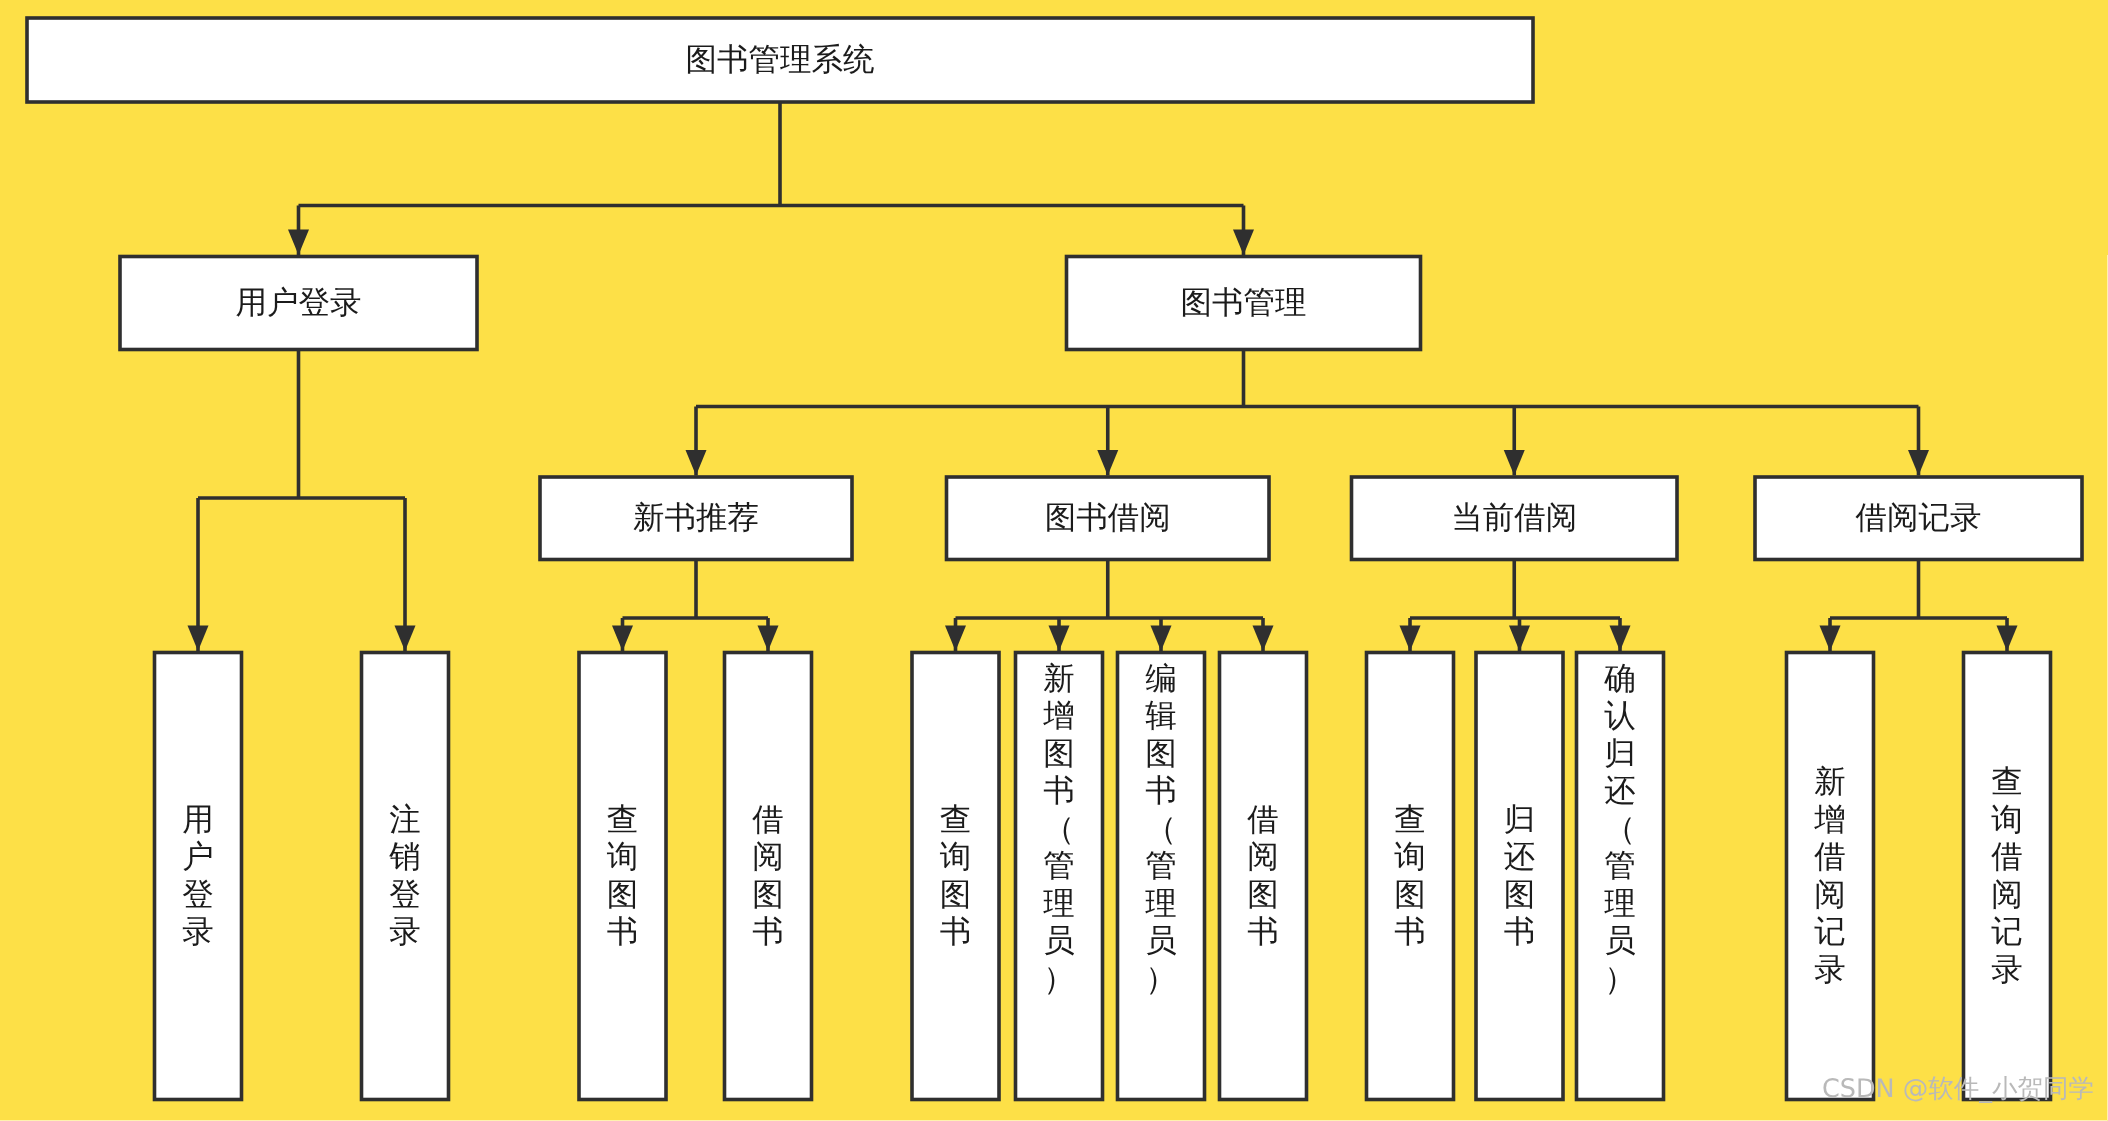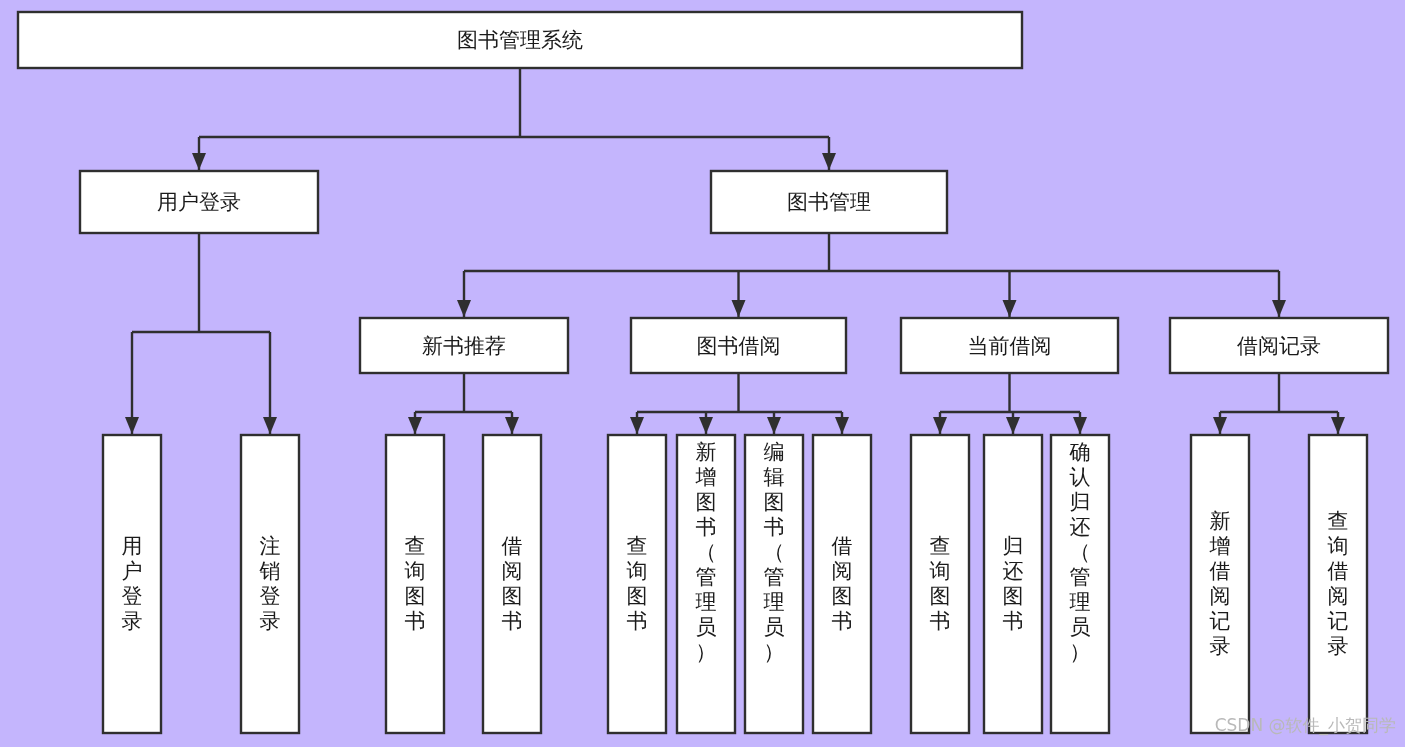--- a/index.html
+++ b/index.html
@@ -10,21 +10,21 @@
   body {
     width: 1405px;
     height: 747px;
     overflow: hidden;
     font-family: "DejaVu Sans", "Liberation Sans", sans-serif;
   }
   #diagram-root {
     position: relative;
     width: 1405px;
     height: 747px;
-    background: #c4b5fd;
+    background: #fde047;
   }
   svg.diagram-canvas {
     position: absolute;
     top: 0;
     left: 0;
     width: 1405px;
     height: 747px;
     display: block;
   }
   .node-box {

